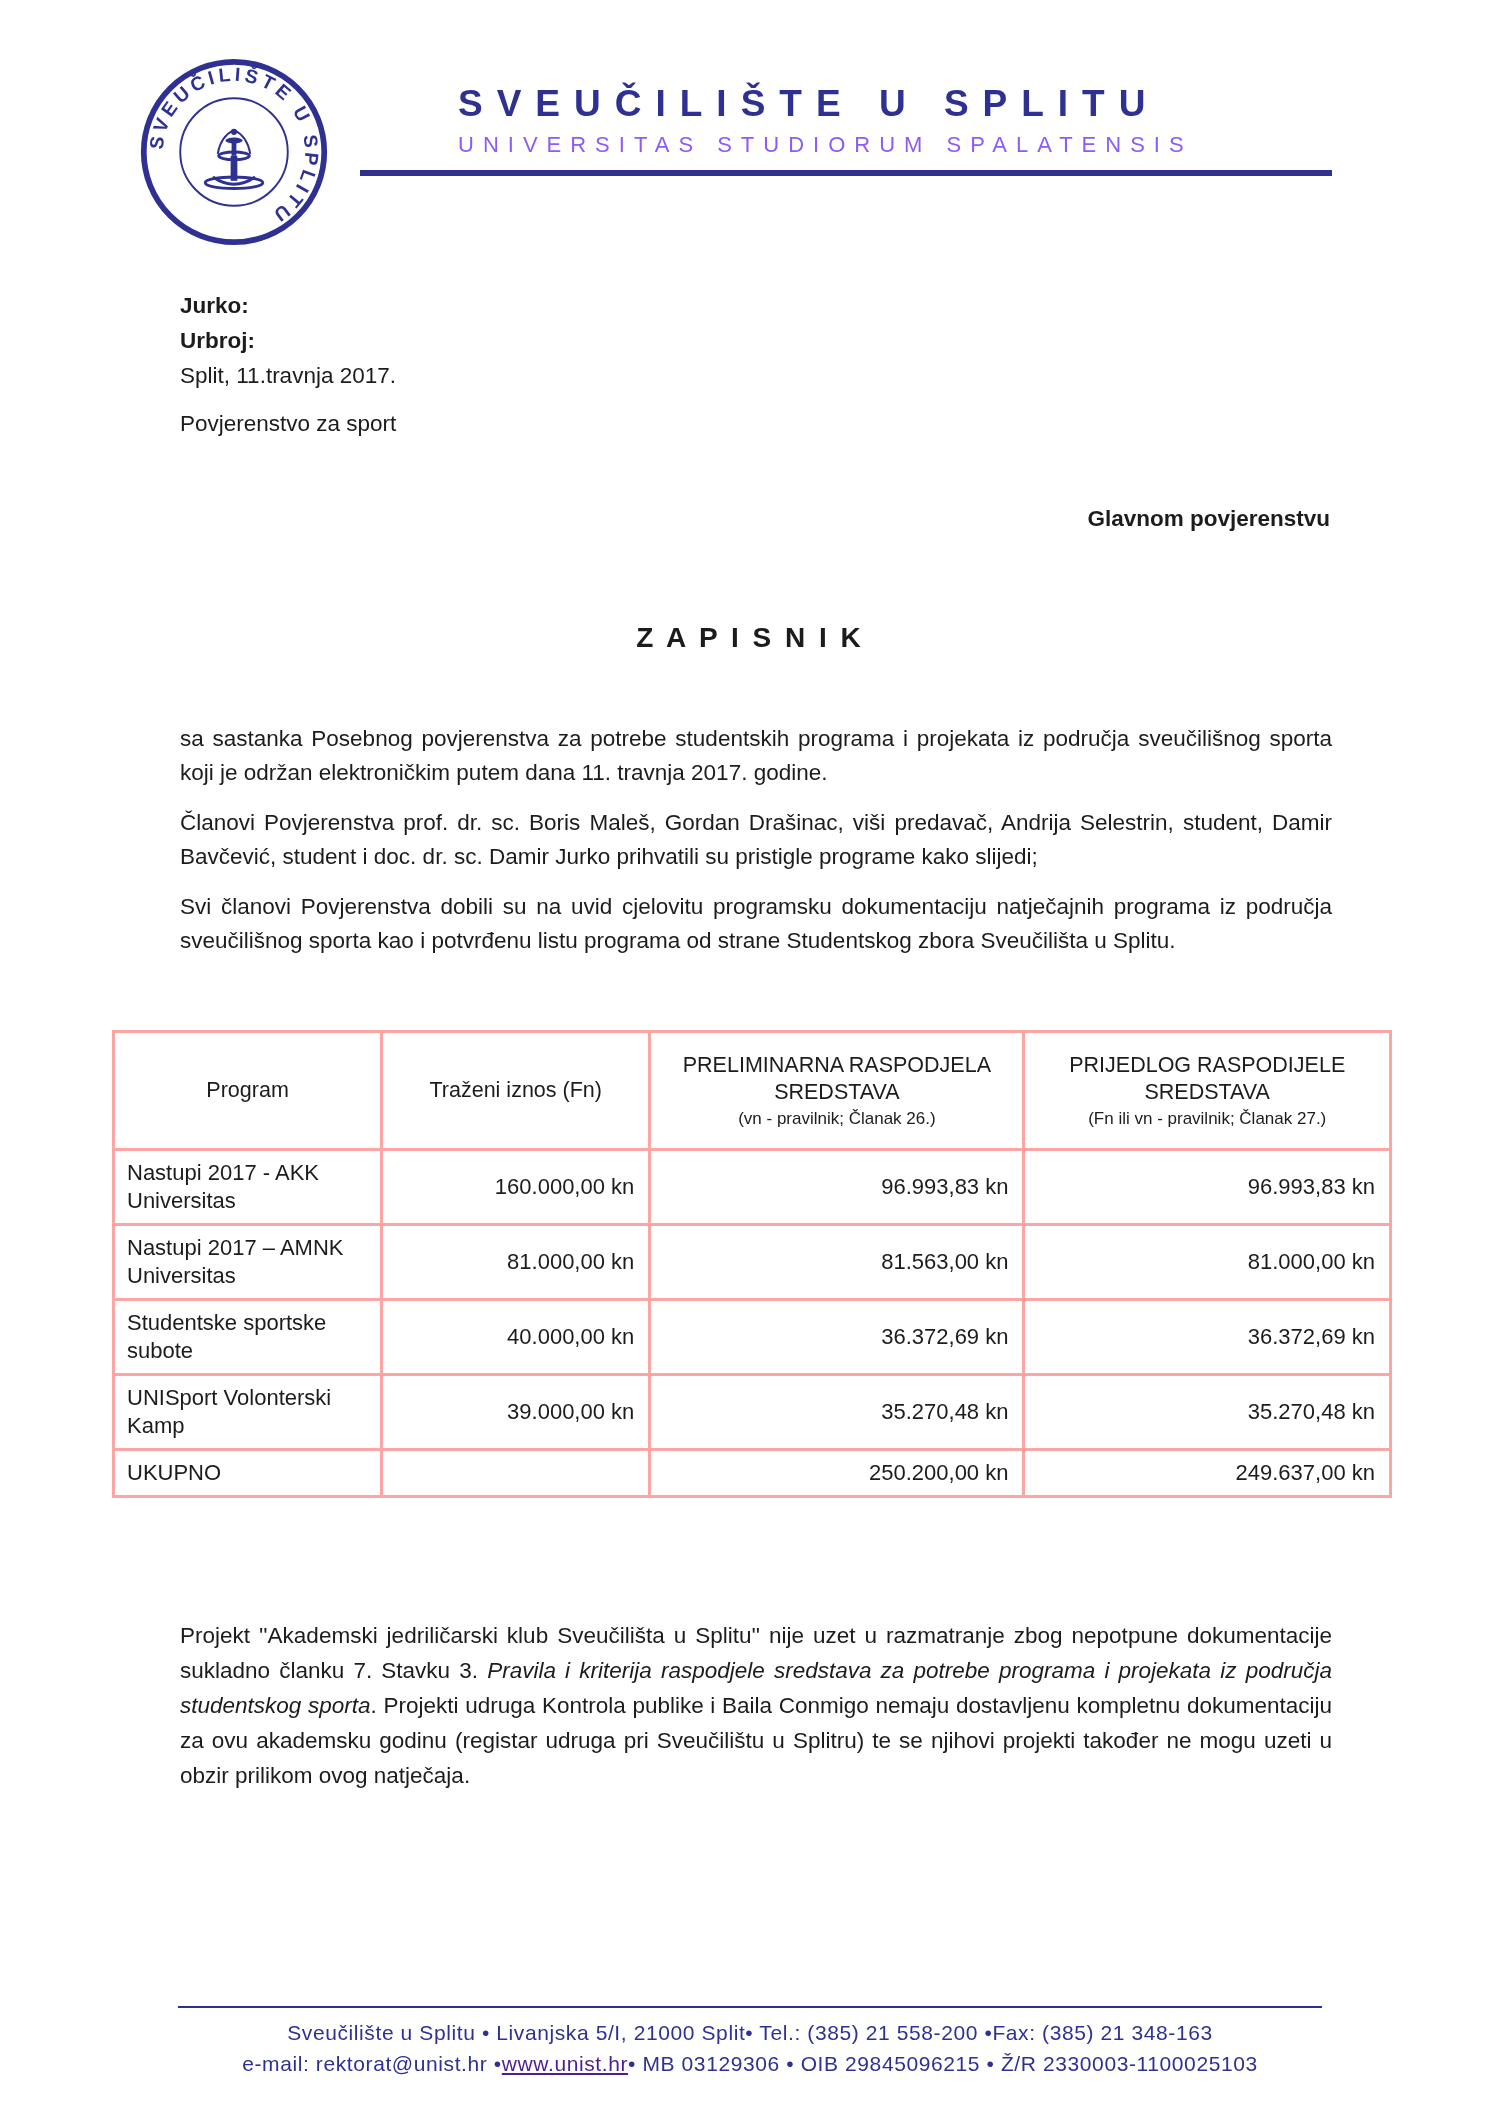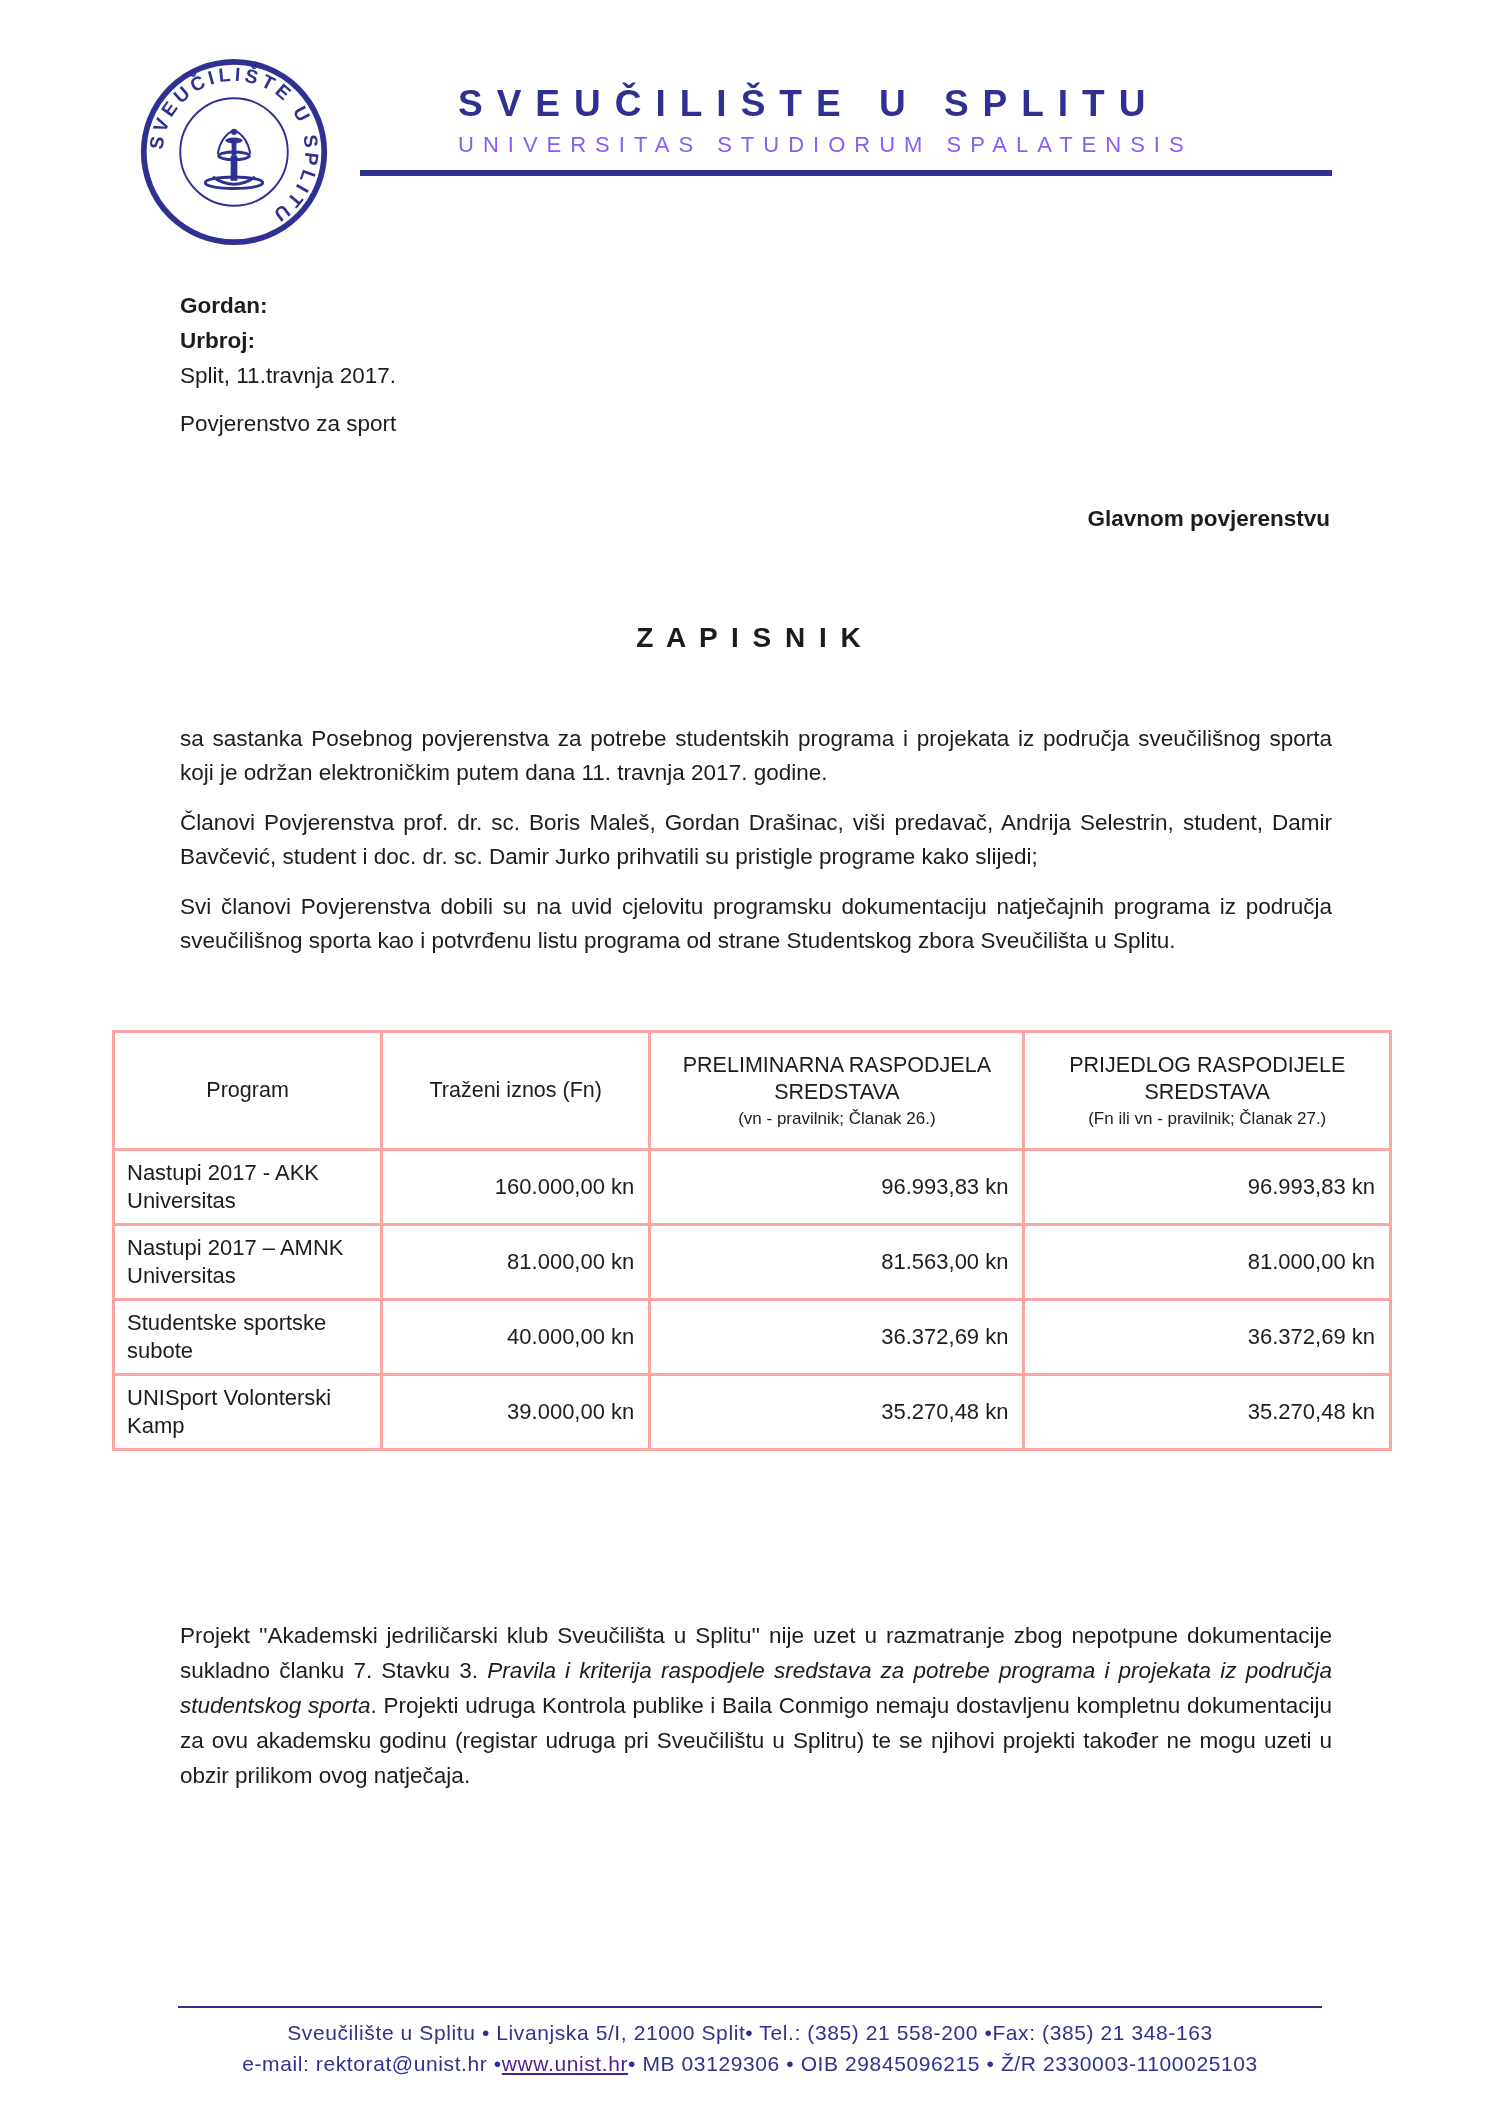--- a/index.html
+++ b/index.html
@@ -89,21 +89,21 @@
     </svg>
   </div>
 
   <div class="header-block">
     <div class="h-title">SVEUČILIŠTE U SPLITU</div>
     <div class="h-sub">UNIVERSITAS STUDIORUM SPALATENSIS</div>
   </div>
   <div class="header-rule"></div>
 
   <div class="meta">
-    <div class="bold">Gordan:</div>
+    <div class="bold">Jurko:</div>
     <div class="bold">Urbroj:</div>
     <div>Split, 11.travnja 2017.</div>
     <div class="committee">Povjerenstvo za sport</div>
   </div>
 
   <div class="addressee">Glavnom povjerenstvu</div>
 
   <div class="doc-title">Z A P I S N I K</div>
 
   <div class="body-text">
@@ -155,20 +155,26 @@
         <td class="c-num">40.000,00 kn</td>
         <td class="c-num">36.372,69 kn</td>
         <td class="c-num">36.372,69 kn</td>
       </tr>
       <tr>
         <td class="c-prog">UNISport Volonterski Kamp</td>
         <td class="c-num">39.000,00 kn</td>
         <td class="c-num">35.270,48 kn</td>
         <td class="c-num">35.270,48 kn</td>
       </tr>
+      <tr class="total-row">
+        <td class="c-prog">UKUPNO</td>
+        <td class="c-num"></td>
+        <td class="c-num">250.200,00 kn</td>
+        <td class="c-num">249.637,00 kn</td>
+      </tr>
     </tbody>
   </table>
 
   <p class="closing"><span>Projekt ''Akademski jedriličarski klub Sveučilišta u Splitu'' nije uzet u razmatranje zbog nepotpune dokumentacije sukladno članku 7. Stavku 3. </span><span class="italic">Pravila i kriterija raspodjele sredstava za potrebe programa i projekata iz područja studentskog sporta</span><span>. Projekti udruga Kontrola publike i Baila Conmigo nemaju dostavljenu kompletnu dokumentaciju za ovu akademsku godinu (registar udruga pri Sveučilištu u Splitru) te se njihovi projekti također ne mogu uzeti u obzir prilikom ovog natječaja.</span></p>
 
   <div class="footer">
     <div class="footer-rule"></div>
     <div class="footer-line">Sveučilište u Splitu  •  Livanjska 5/I, 21000 Split•  Tel.: (385) 21 558-200  •Fax: (385) 21 348-163</div>
     <div class="footer-line"><span>e-mail: rektorat@unist.hr •</span><a class="link">www.unist.hr</a><span>•  MB 03129306  •  OIB 29845096215  •  Ž/R 2330003-1100025103</span></div>
   </div>

